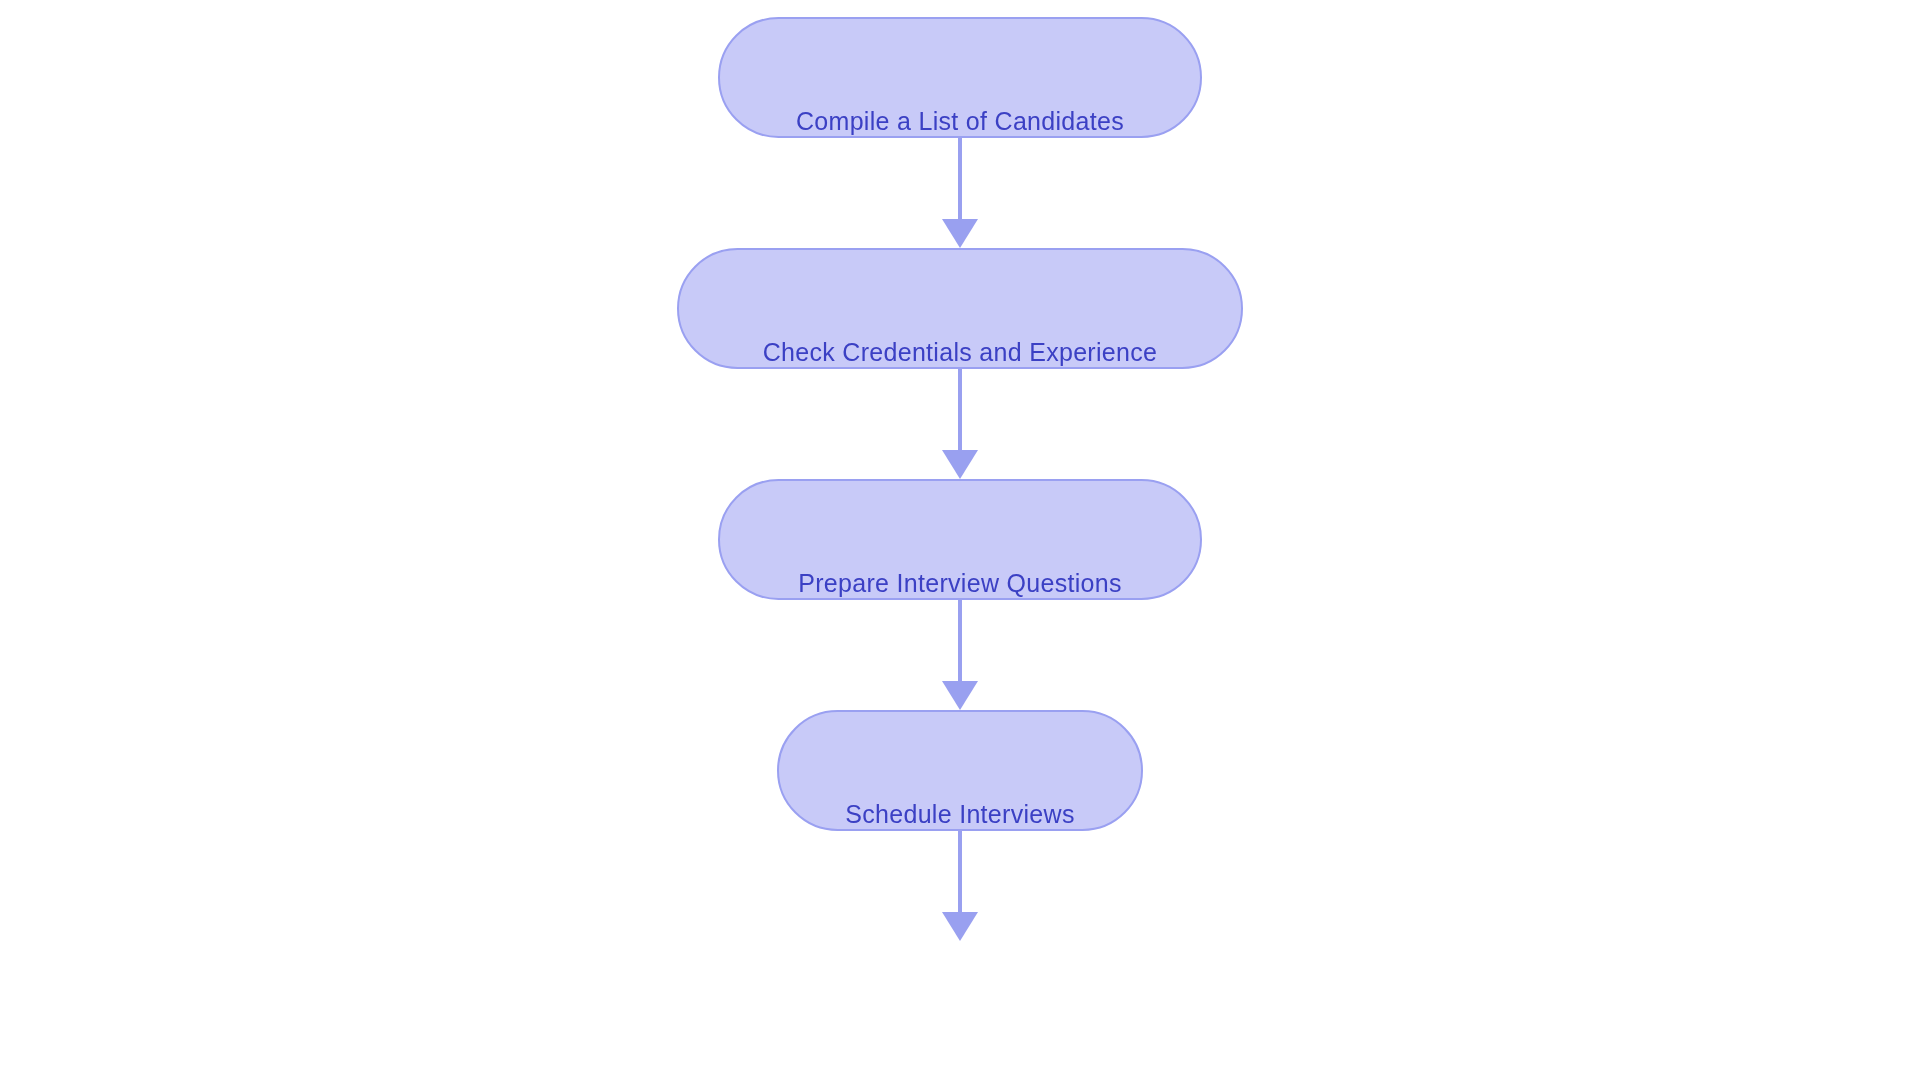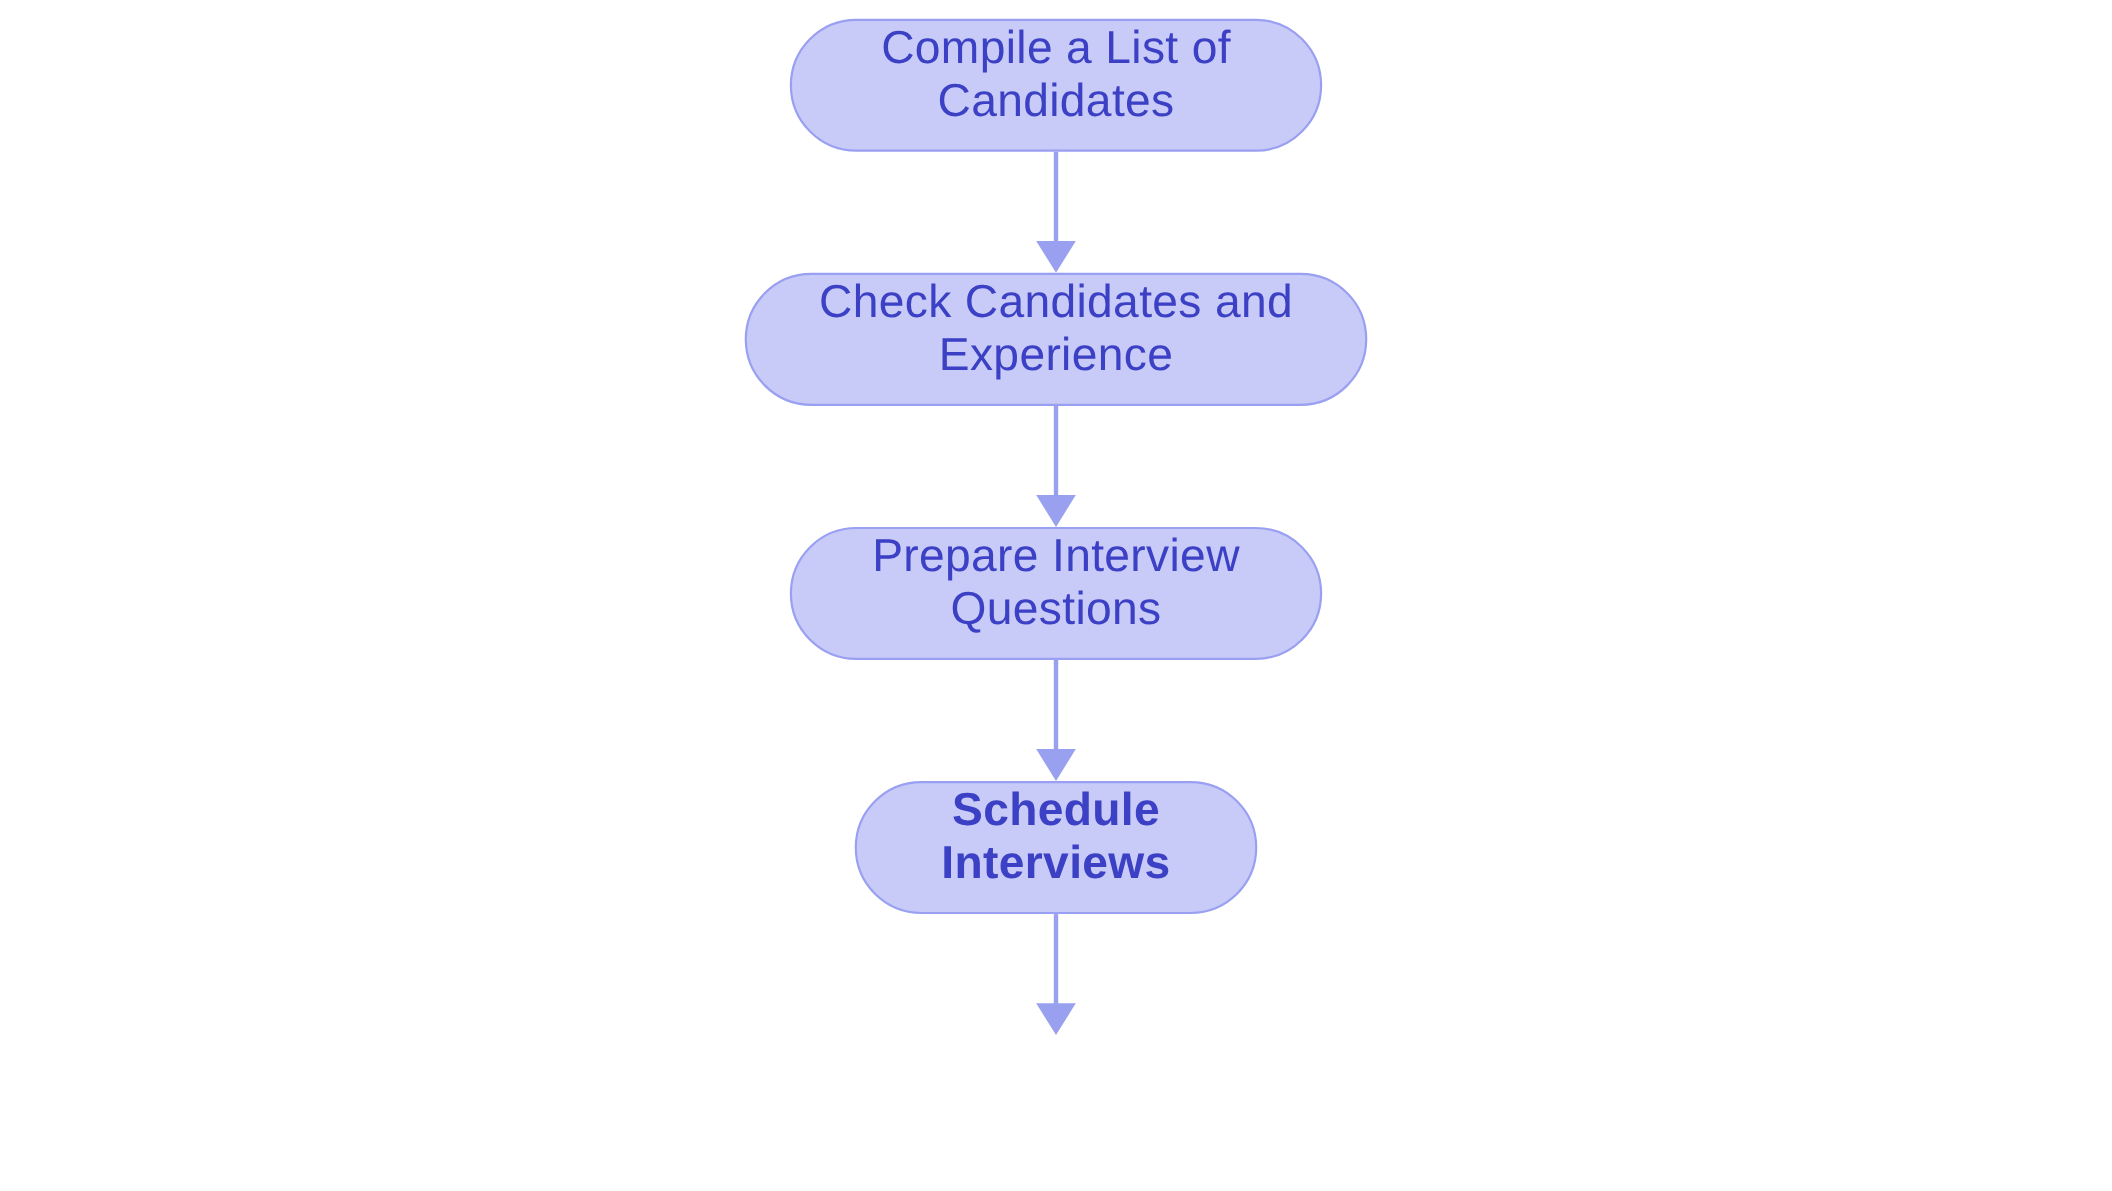--- a/index.html
+++ b/index.html
@@ -25,31 +25,31 @@
     flex-direction: column;
     align-items: center;
   }
   .node {
     height: 121px;
     flex: 0 0 121px;
     border-radius: 61px;
     background: var(--node_fill);
     border: 2px solid var(--node_border);
     color: var(--text_color);
-    font-size: 42px;
+    font-size: 25px;
     letter-spacing: 0.3px;
     display: flex;
-    align-items: flex-start;
+    align-items: flex-end;
     justify-content: center;
     text-align: center;
   }
   .w1 { width: 484px; }
   .w2 { width: 566px; }
   .w3 { width: 484px; }
-  .w4 { width: 366px; font-weight: bold; }
+  .w4 { width: 366px; }
   .w5 { width: 370px; }
   .connector {
     height: 110px;
     flex: 0 0 110px;
     display: flex;
     flex-direction: column;
     align-items: center;
   }
   .connector .line {
     width: 4px;
@@ -73,21 +73,21 @@
   <div class="node w1">
     <span>Compile a List of Candidates</span>
   </div>
 
   <div class="connector">
     <div class="line"></div>
     <div class="head"></div>
   </div>
 
   <div class="node w2">
-    <span>Check Candidates and Experience</span>
+    <span>Check Credentials and Experience</span>
   </div>
 
   <div class="connector">
     <div class="line"></div>
     <div class="head"></div>
   </div>
 
   <div class="node w3">
     <span>Prepare Interview Questions</span>
   </div>

